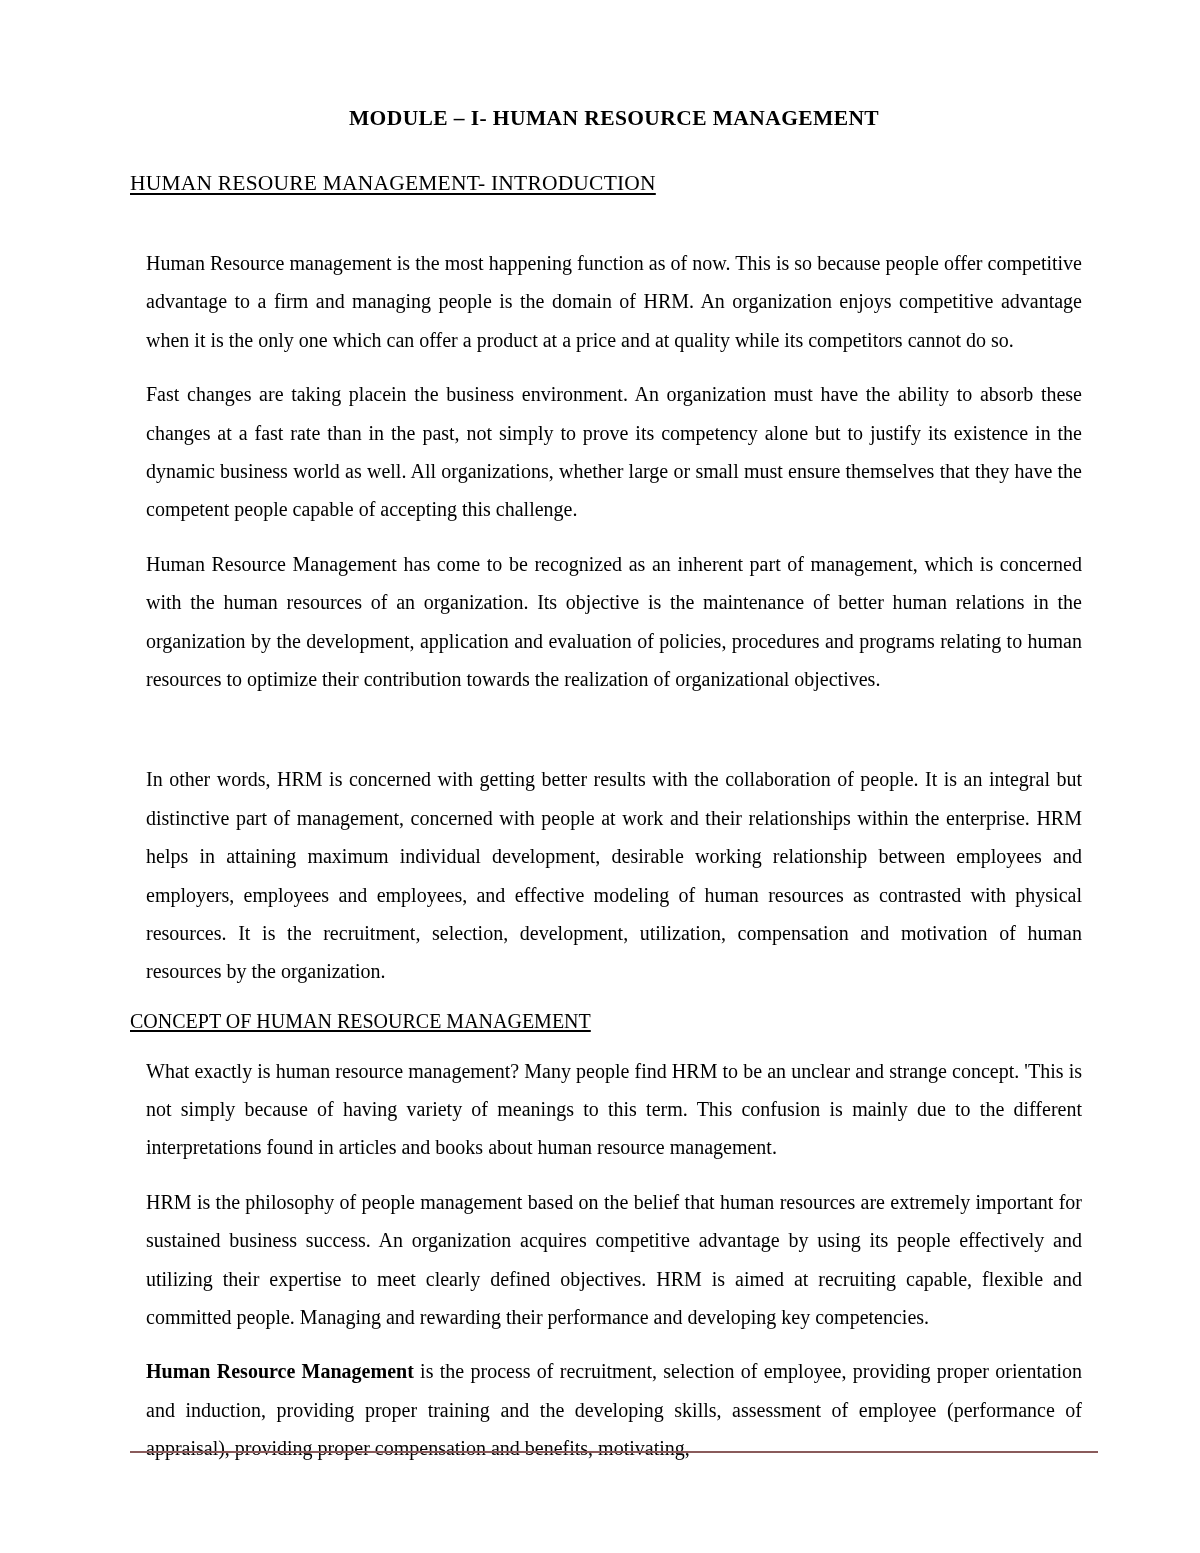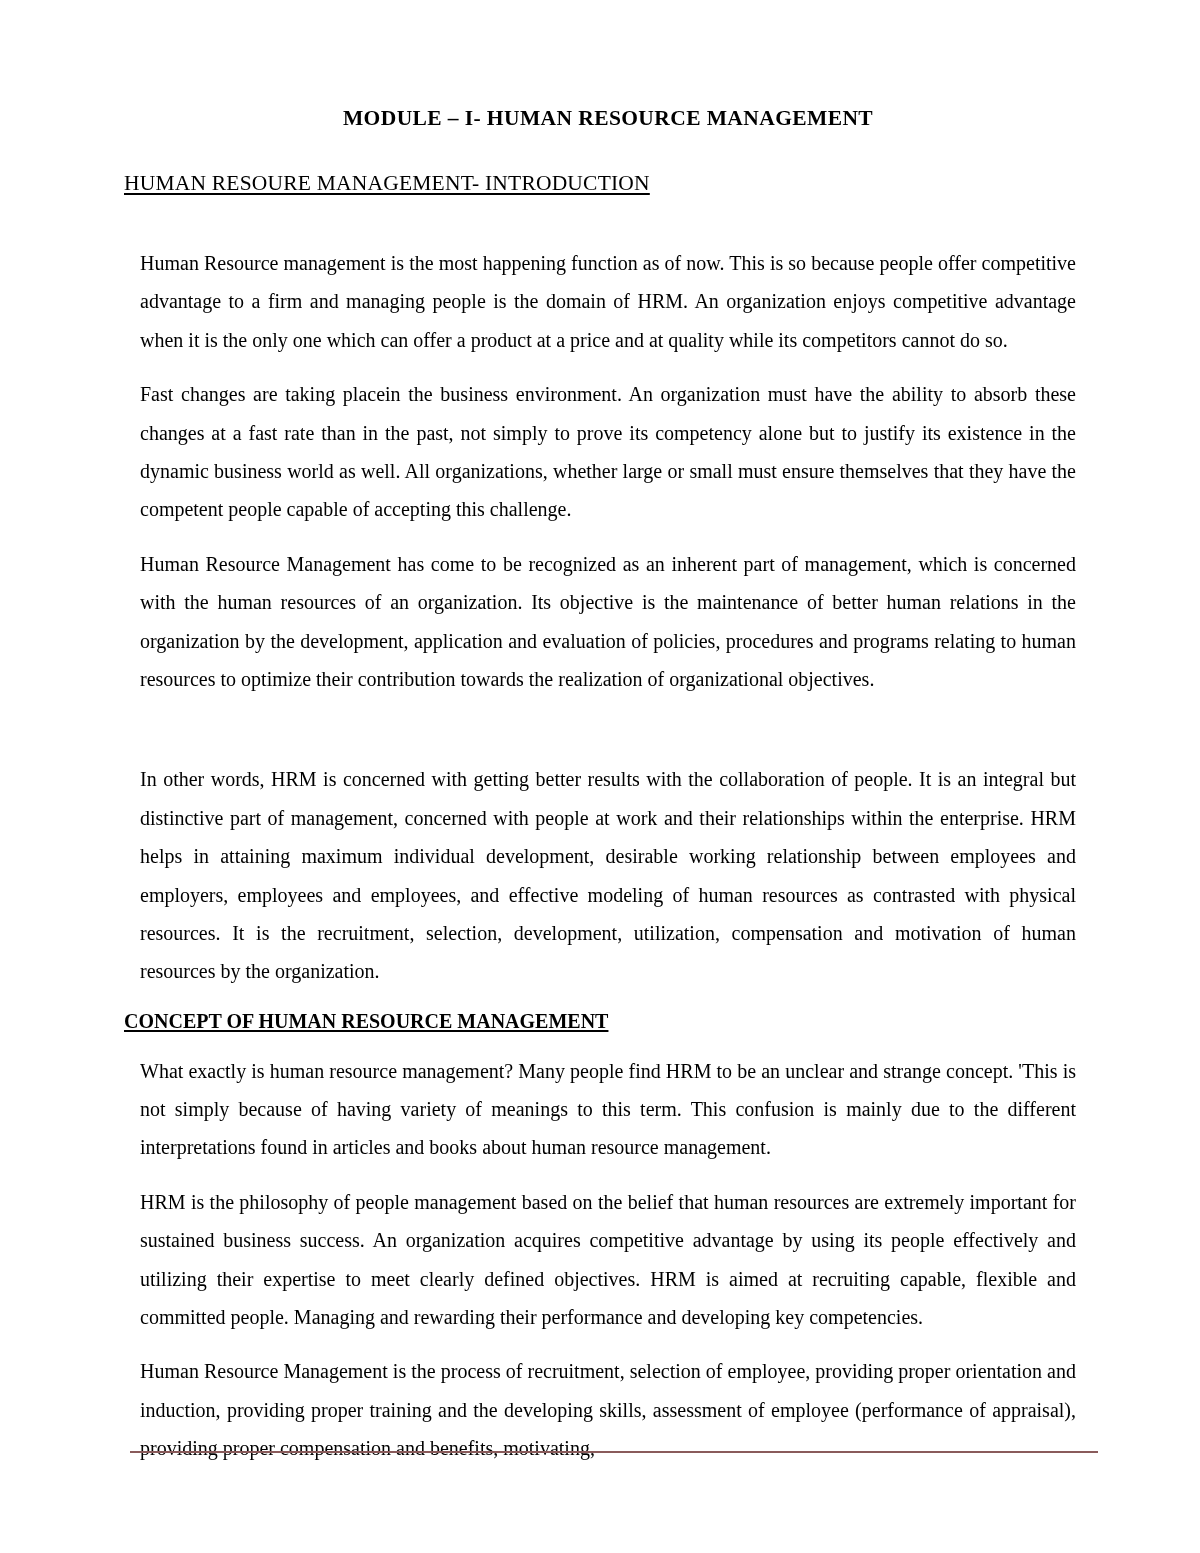--- a/index.html
+++ b/index.html
@@ -15,21 +15,21 @@
   .page {
     position: relative;
     width: 1200px;
     height: 1553px;
     background: #ffffff;
     overflow: hidden;
     box-sizing: border-box;
   }
   .content {
     position: absolute;
-    left: 124px;
+    left: 130px;
     top: 104px;
     width: 968px;
   }
   .doc-title {
     font-size: 21.5px;
     font-weight: bold;
     text-align: center;
     letter-spacing: 0.4px;
     margin: 0 0 0 0;
     line-height: 1.35;
@@ -44,37 +44,37 @@
     font-size: 21.5px;
     font-weight: normal;
     text-decoration: underline;
     text-underline-offset: 3px;
     letter-spacing: 0.2px;
     margin: 0;
     line-height: 1.35;
   }
   .subheading {
     font-size: 20px;
-    font-weight: bold;
+    font-weight: normal;
     text-decoration: underline;
     text-underline-offset: 2px;
     margin: 0;
     line-height: 1.45;
   }
   p.body-text {
     font-size: 20px;
     line-height: 1.92;
     text-align: justify;
     text-justify: inter-word;
     margin: 16px;
     -webkit-hyphens: none;
     hyphens: none;
   }
   .bold-run {
-    font-weight: normal;
+    font-weight: bold;
   }
   .hr-rule {
     position: absolute;
     left: 130px;
     top: 1451px;
     width: 968px;
     height: 0;
     border: 0;
     border-top: 2px solid #8a5b5b;
     margin: 0;

